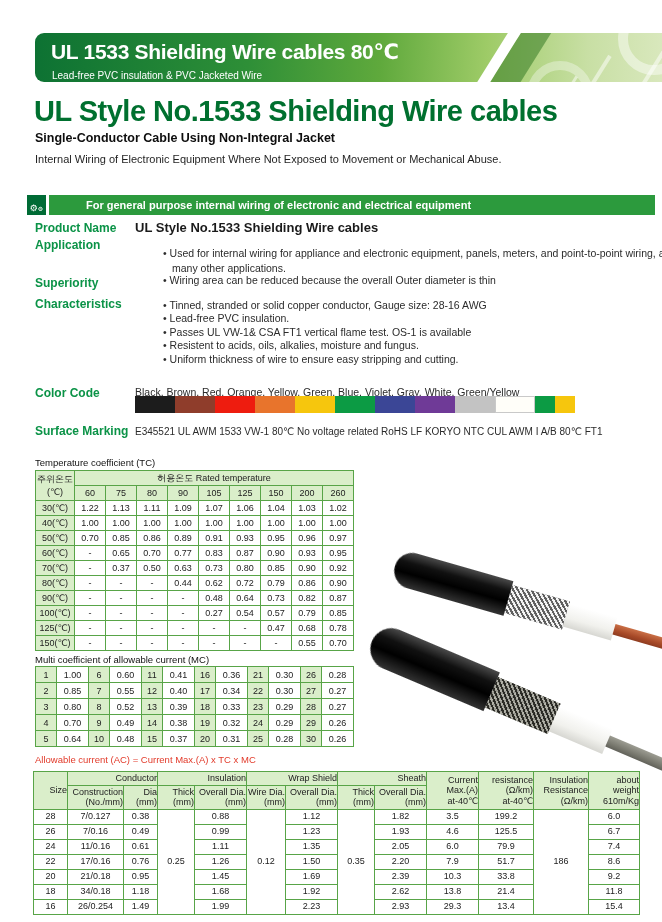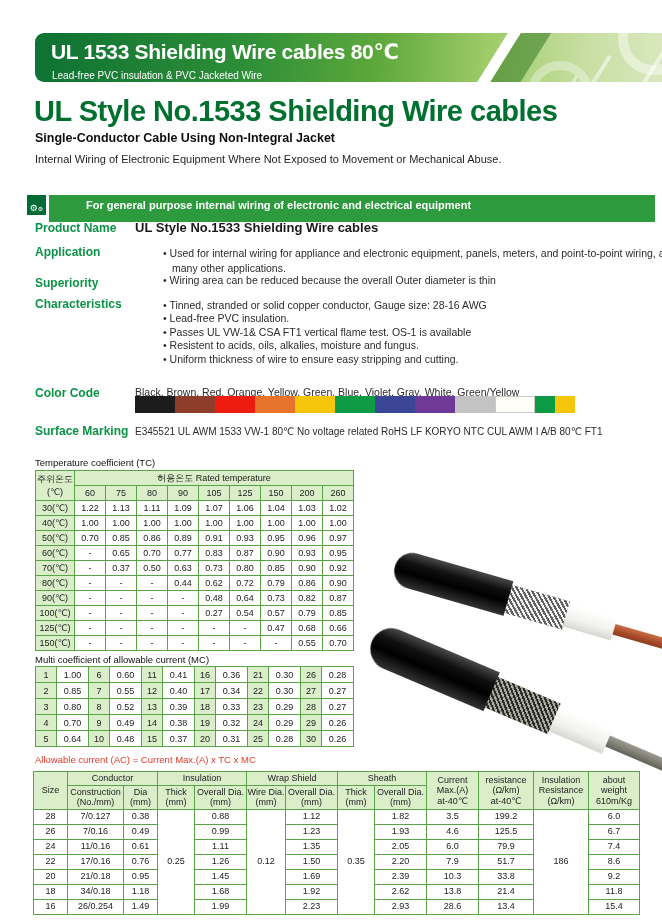--- a/index.html
+++ b/index.html
@@ -26,21 +26,21 @@
   .decor-line.l3{left:528px;top:40px;height:46px;width:3px;}
   
   .main-title{position:absolute;left:34px;top:95px;font-size:29px;font-weight:bold;color:#00702f;letter-spacing:-.5px;}
   .main-sub{position:absolute;left:35px;top:131px;font-size:12.5px;font-weight:bold;color:#0d0d0d;}
   .main-desc{position:absolute;left:35px;top:153px;font-size:11px;color:#1f1f1f;}
   
   .purpose-icon{position:absolute;left:27px;top:195px;width:19px;height:20px;background:#006b35;color:#fff;
     display:flex;align-items:flex-end;justify-content:center;font-family:"DejaVu Sans",sans-serif;}
   .purpose-icon .g1::before{content:"⚙";font-size:9px;line-height:10px;}
   .purpose-icon .g2::before{content:"⚙";font-size:6px;line-height:12px;}
-  .purpose-bar{position:absolute;left:49px;top:195px;width:606px;height:27px;background:#2c9a3d;}
+  .purpose-bar{position:absolute;left:49px;top:195px;width:606px;height:20px;background:#2c9a3d;}
   .purpose-text{margin-left:37px;line-height:20px;color:#fff;font-size:11px;font-weight:bold;}
   
   .info-label{position:absolute;left:35px;color:#0b9347;font-weight:bold;font-size:12px;}
   .info-value{position:absolute;left:135px;font-size:10.5px;color:#2b2b2b;}
   .value-strong{font-size:13px;font-weight:bold;color:#1a1a1a;}
   .bullets{width:525px;margin-left:28px;}
   .bullet{padding-left:9px;text-indent:-9px;line-height:15px;}
   .bullets-tight .bullet{line-height:13.4px;}
   .bullet::before{content:"• ";}
   
@@ -57,21 +57,21 @@
   .tc-table{position:absolute;left:35px;top:470px;width:319px;font-size:9px;}
   .tc-table th,.tc-table td{height:14px;line-height:13px;}
   
   .mc-title{position:absolute;left:35px;top:654px;font-size:9.5px;color:#111;}
   .mc-table{position:absolute;left:35px;top:666px;width:319px;font-size:9px;}
   .mc-table td{height:15px;line-height:14px;}
   .mc-table td.idx{background:#daeeca;}
   .formula{position:absolute;left:35px;top:754px;font-size:9.5px;color:#e23a2a;}
   
   .spec-table{position:absolute;left:33px;top:771px;width:607px;font-size:9px;}
-  .spec-table thead th{background:#daeeca;line-height:10.5px;padding:1px 0;}
+  .spec-table thead th{background:#daeeca;line-height:10.5px;padding:1px 0;text-align:right;}
   .spec-table tbody td{height:14px;line-height:13px;background:#fff;}
   
   .cables{position:absolute;left:370px;top:512px;width:292px;height:258px;}
   .cable{position:absolute;display:flex;align-items:center;transform-origin:left center;}
   .cable1{left:25px;top:36px;transform:rotate(16deg);}
   .cable2{left:2px;top:108px;transform:rotate(23deg);}
   .seg-jacket{width:118px;height:36px;border-radius:18px 0 0 18px;
     background:linear-gradient(180deg,#4a4a4a 0%,#111 30%,#000 60%,#333 100%);filter:blur(.5px);}
   .seg-braid{width:60px;height:29px;
     background-color:#b7b7b7;
@@ -111,21 +111,21 @@
     <span class="g1"></span>
     <span class="g2"></span>
   </div>
 <div class="purpose-bar">
   <div class="purpose-text">For general purpose internal wiring of electronic and electrical equipment</div>
 </div>
 
 <div class="info-label" style="top:221px">Product Name</div>
 <div class="info-value value-strong" style="top:220px">UL Style No.1533 Shielding Wire cables</div>
 
-<div class="info-label" style="top:245px">Application</div>
+<div class="info-label" style="top:238px">Application</div>
 <div class="info-value bullets" style="top:246px" id="application-bullets">
     <div class="bullet">Used for internal wiring for appliance and electronic equipment, panels, meters, and point-to-point wiring, and many other applications.</div>
   </div>
 
 <div class="info-label" style="top:276px">Superiority</div>
 <div class="info-value bullets" style="top:273px" id="superiority-bullets">
     <div class="bullet">Wiring area can be reduced because the overall Outer diameter is thin</div>
   </div>
 
 <div class="info-label" style="top:297px">Characteristics</div>
@@ -289,21 +289,21 @@
       <tr>
         <th class="hdr">125(℃)</th>
         <td>-</td>
         <td>-</td>
         <td>-</td>
         <td>-</td>
         <td>-</td>
         <td>-</td>
         <td>0.47</td>
         <td>0.68</td>
-        <td>0.66</td>
+        <td>0.78</td>
       </tr>
       <tr>
         <th class="hdr">150(℃)</th>
         <td>-</td>
         <td>-</td>
         <td>-</td>
         <td>-</td>
         <td>-</td>
         <td>-</td>
         <td>-</td>
@@ -546,18 +546,18 @@
         <td>21.4</td>
         <td>11.8</td>
       </tr>
       <tr>
         <td>16</td>
         <td>26/0.254</td>
         <td>1.49</td>
         <td>1.99</td>
         <td>2.23</td>
         <td>2.93</td>
-        <td>28.6</td>
+        <td>29.3</td>
         <td>13.4</td>
         <td>15.4</td>
       </tr>
     </tbody>
 </table>
 
 </body></html>

